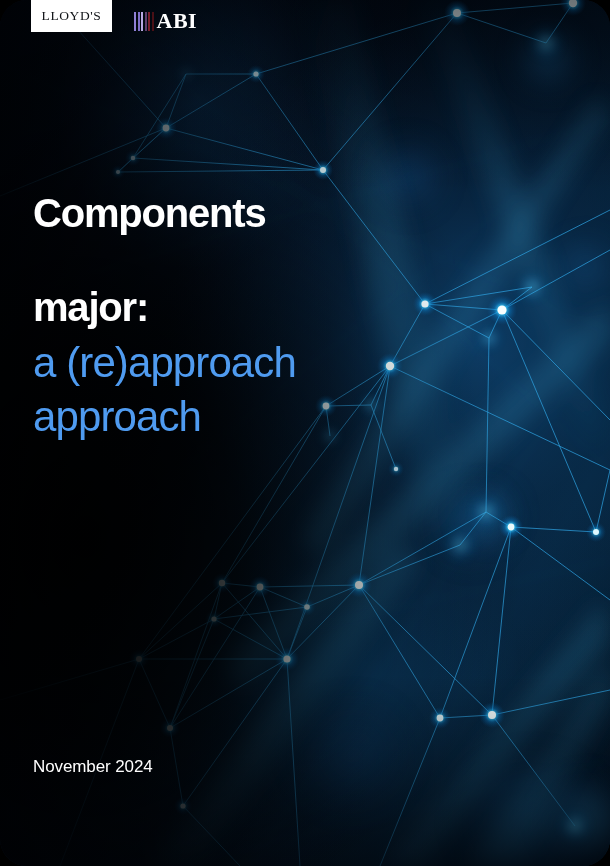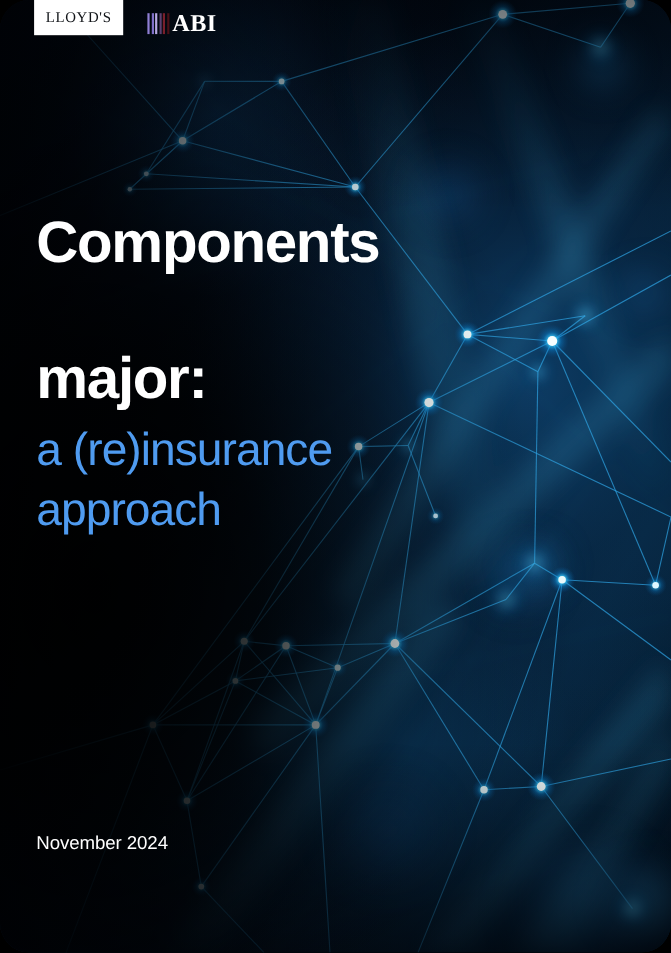--- a/index.html
+++ b/index.html
@@ -96,21 +96,21 @@
   }
 
   
   .title-block {
     position: absolute;
     left: 33px;
     top: 190px;
     width: 380px;
   }
   .title {
-    font-size: 53px;
+    font-size: 40px;
     font-weight: 700;
     line-height: 1.17;
     color: #ffffff;
     letter-spacing: -1.2px;
     margin: 0;
   }
   .subtitle {
     font-size: 42px;
     font-weight: 400;
     line-height: 1.28;
@@ -365,20 +365,20 @@
     </div>
   </div>
 
   <div class="title-block">
     <h1 class="title">
       <span>Components</span><br>
       <br>
       <span>major:</span>
     </h1>
     <h2 class="subtitle">
-      <span>a (re)insurance</span><br>
+      <span>a (re)approach</span><br>
       <span>approach</span>
     </h2>
   </div>
 
   <div class="date">November 2024</div>
 
 </div>
 
 </body></html>

